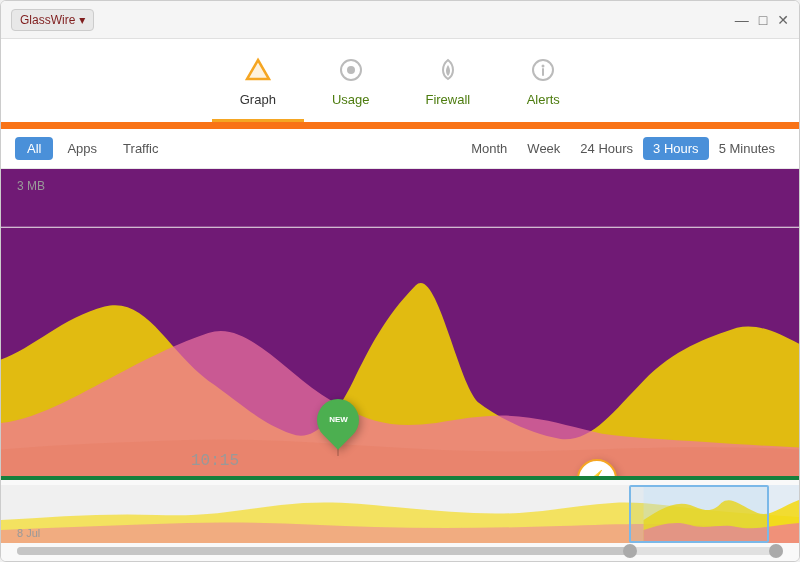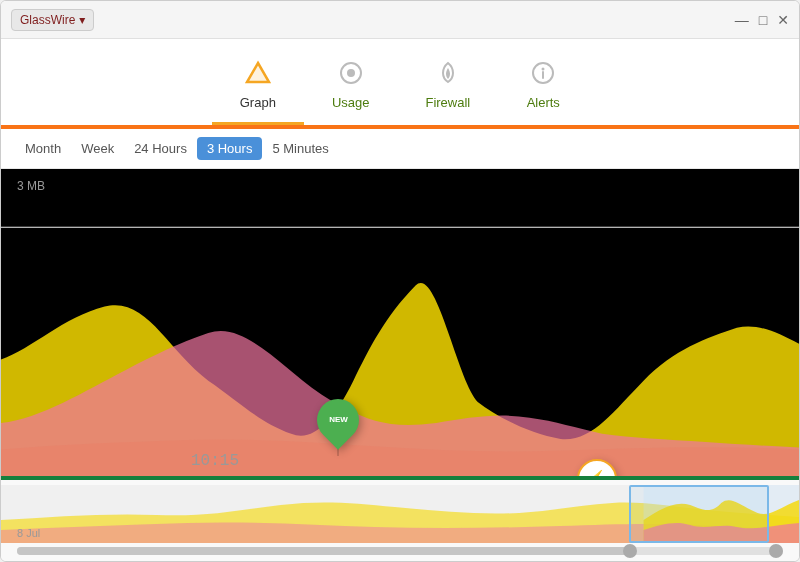--- a/index.html
+++ b/index.html
@@ -58,21 +58,21 @@
       color: #666;
       cursor: pointer;
       background: none;
       border: none;
       line-height: 1;
     }
     
     .nav-bar {
       height: 90px;
       background: #fff;
-      border-bottom: 4px solid #f97316;
+      border-bottom: 7px solid #f97316;
       display: flex;
       align-items: flex-end;
       justify-content: center;
       gap: 0;
       padding-bottom: 0;
       flex-shrink: 0;
     }
     .nav-item {
       display: flex;
       flex-direction: column;
@@ -138,21 +138,21 @@
       color: #555;
     }
     .time-btn.active {
       background: #4a90d9;
       color: #fff;
       border-radius: 4px;
     }
     
     .chart-area {
       flex: 1;
-      background: #000000;
+      background: #701a75;
       position: relative;
       overflow: hidden;
     }
     .chart-label {
       position: absolute;
       top: 10px;
       left: 16px;
       font-size: 12px;
       color: #999;
     }
@@ -315,20 +315,25 @@
           <circle cx="13" cy="13" r="10" fill="none" stroke="#bbb" stroke-width="2"></circle>
           <circle cx="13" cy="9" r="1.5" fill="#bbb"></circle>
           <line x1="13" y1="12" x2="13" y2="18" stroke="#bbb" stroke-width="2" stroke-linecap="round"></line>
         </svg>
       </span>
       <span>Alerts</span>
     </div>
   </div>
 
   <div class="filter-bar">
+    <div class="filter-left">
+      <button class="filter-btn active">All</button>
+      <button class="filter-btn">Apps</button>
+      <button class="filter-btn">Traffic</button>
+    </div>
     <div class="filter-right">
       <button class="time-btn">Month</button>
       <button class="time-btn">Week</button>
       <button class="time-btn">24 Hours</button>
       <button class="time-btn active">3 Hours</button>
       <button class="time-btn">5 Minutes</button>
     </div>
   </div>
 
   <div class="chart-area">

